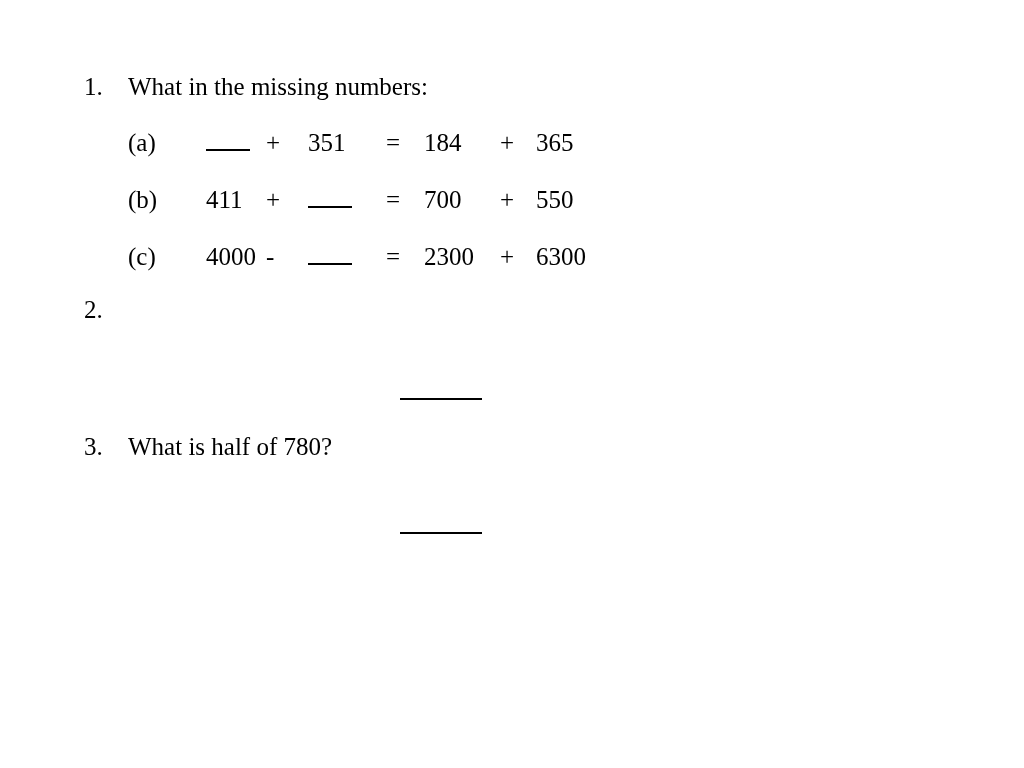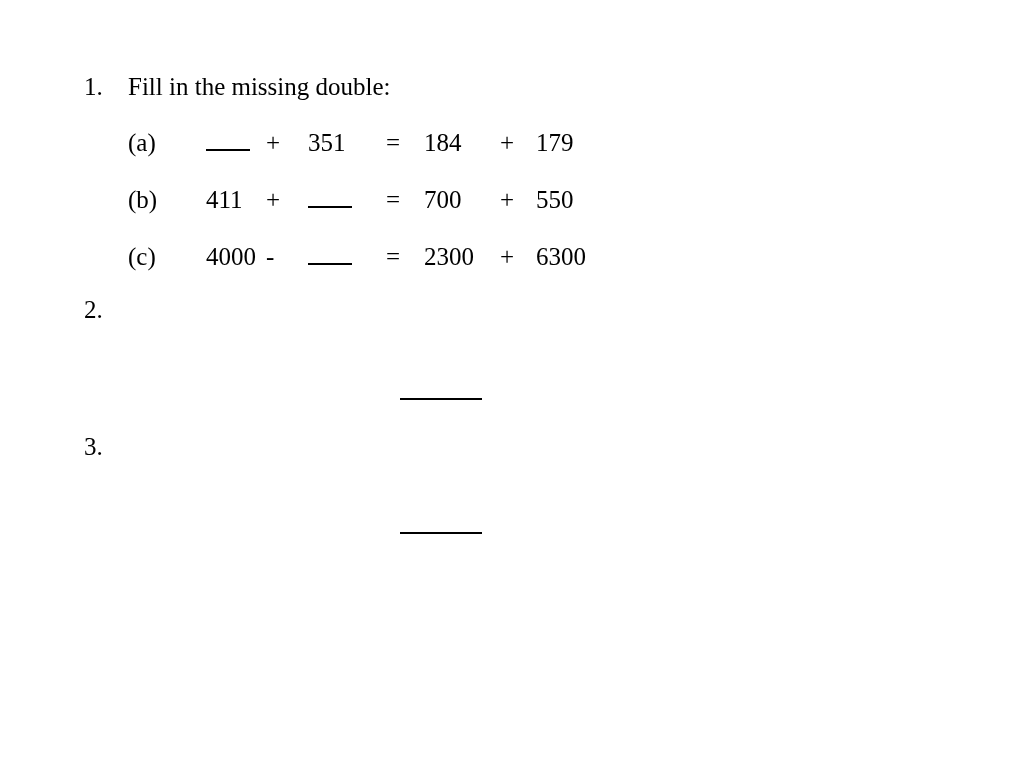--- a/index.html
+++ b/index.html
@@ -89,34 +89,34 @@
   .sp-f { height: 34px; }
   .sp-g { height: 57px; }
 </style>
 </head>
 <body>
 
 <div class="page">
 
   <div class="q-row">
     <span class="q-num">1.</span>
-    <span class="q-text">Fill in the missing double:</span>
+    <span class="q-text">What in the missing numbers:</span>
   </div>
 
   <div class="sp-a"></div>
 
   <div class="sub-row">
     <span class="sub-label">(a)</span>
     <span class="cell c-op1"><span class="blank-short"></span></span>
     <span class="cell c-sign1">+</span>
     <span class="cell c-op2">351</span>
     <span class="cell c-eq">=</span>
     <span class="cell c-op3">184</span>
     <span class="cell c-sign2">+</span>
-    <span class="cell c-op4">179</span>
+    <span class="cell c-op4">365</span>
   </div>
 
   <div class="sp-b"></div>
 
   <div class="sub-row">
     <span class="sub-label">(b)</span>
     <span class="cell c-op1">411</span>
     <span class="cell c-sign1">+</span>
     <span class="cell c-op2"><span class="blank-short"></span></span>
     <span class="cell c-eq">=</span>
@@ -147,20 +147,21 @@
   <div class="sp-e"></div>
 
   <div class="answer-line-wrap">
     <span class="blank-long"></span>
   </div>
 
   <div class="sp-f"></div>
 
   <div class="q-row">
     <span class="q-num">3.</span>
+    <span class="q-text">What is half of 780?</span>
   </div>
 
   <div class="sp-g"></div>
 
   <div class="answer-line-wrap">
     <span class="blank-long"></span>
   </div>
 
 </div>
 

